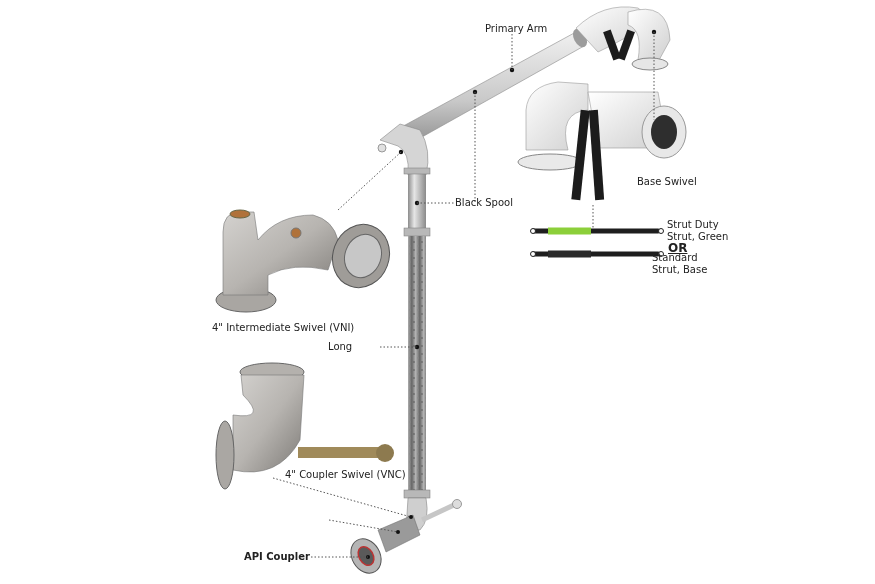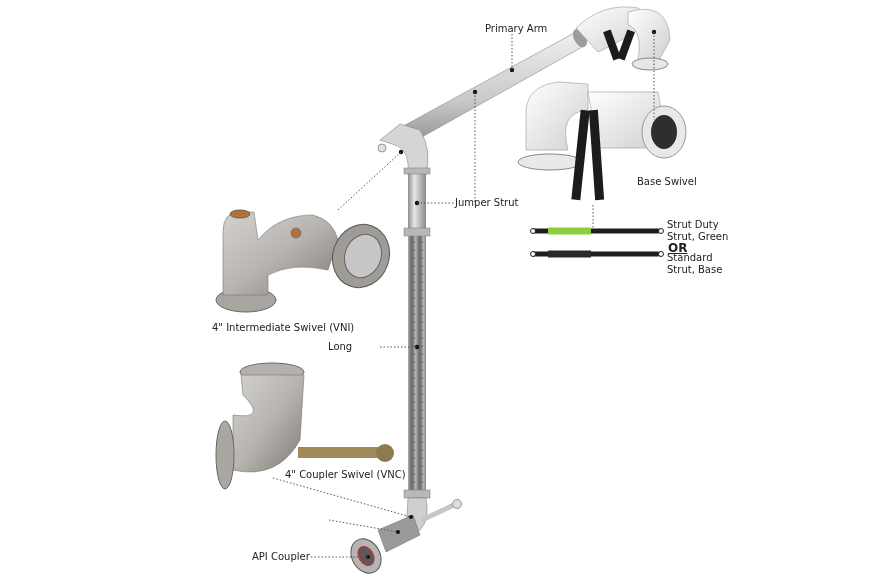--- a/index.html
+++ b/index.html
@@ -141,30 +141,30 @@
       <line x1="373" y1="152" x2="310" y2="210"></line>
       <line x1="352" y1="347" x2="389" y2="347"></line>
       <line x1="245" y1="478" x2="383" y2="517"></line>
       <line x1="301" y1="520" x2="370" y2="532"></line>
       <line x1="283" y1="557" x2="340" y2="557"></line>
     </g>
   </svg>
 
   <div class="label" style="left:457px;top:23px;">Primary Arm</div>
   <div class="label" style="left:609px;top:176px;">Base Swivel</div>
-  <div class="label" style="left:427px;top:197px;">Jumper Strut</div>
+  <div class="label" style="left:427px;top:197px;">Black Spool</div>
 
   <div class="label" style="left:639px;top:219px;">
     <div>Strut Duty</div>
     <div>Strut, Green</div>
   </div>
   <div class="label or" style="left:640px;top:243px;">OR</div>
-  <div class="label" style="left:639px;top:252px;">
+  <div class="label" style="left:624px;top:252px;">
     <div>Standard</div>
     <div>Strut, Base</div>
   </div>
 
   <div class="label" style="left:184px;top:322px;">4" Intermediate Swivel (VNI)</div>
   <div class="label" style="left:300px;top:341px;">Long</div>
   <div class="label" style="left:257px;top:469px;">4" Coupler Swivel (VNC)</div>
 
-  <div class="label" style="left:224px;top:551px;">API Coupler</div>
+  <div class="label" style="left:216px;top:551px;font-weight:bold;">API Coupler</div>
 </div>
 
 </body></html>

